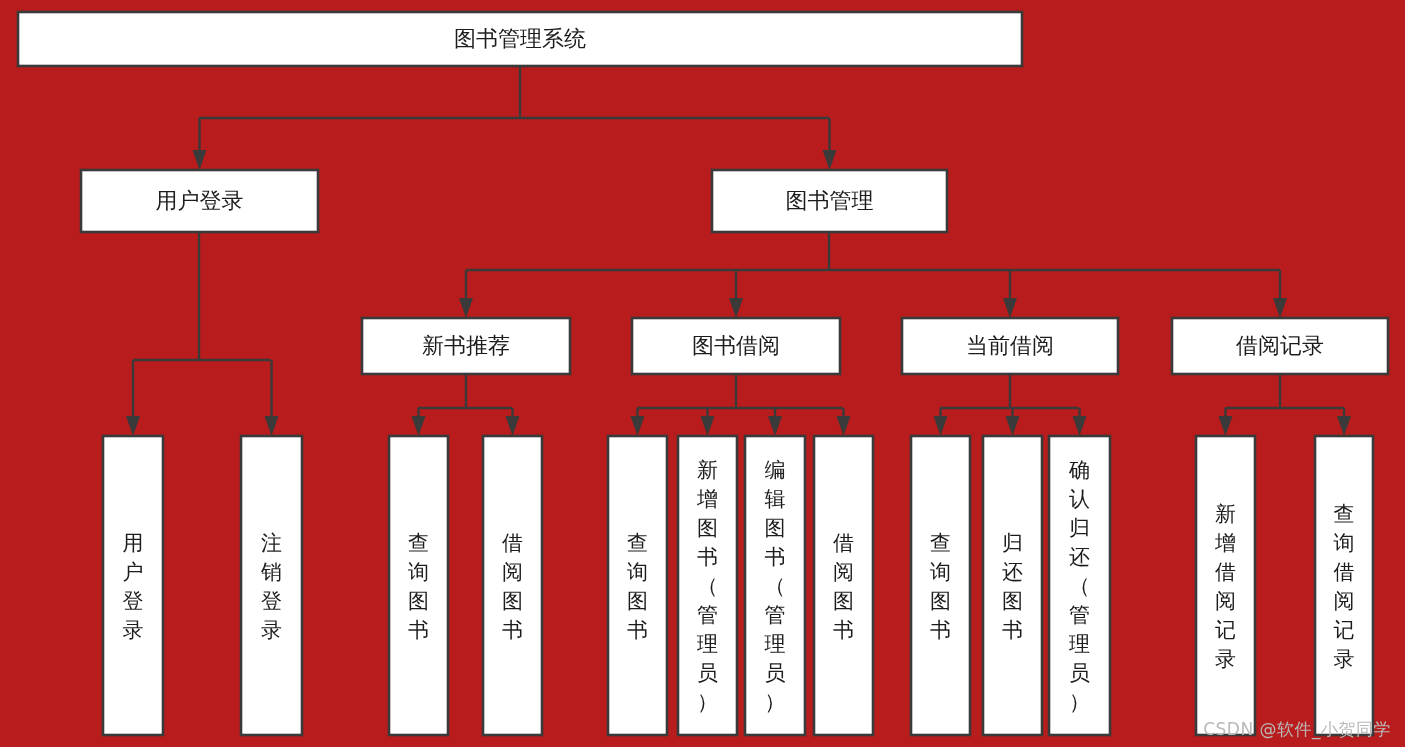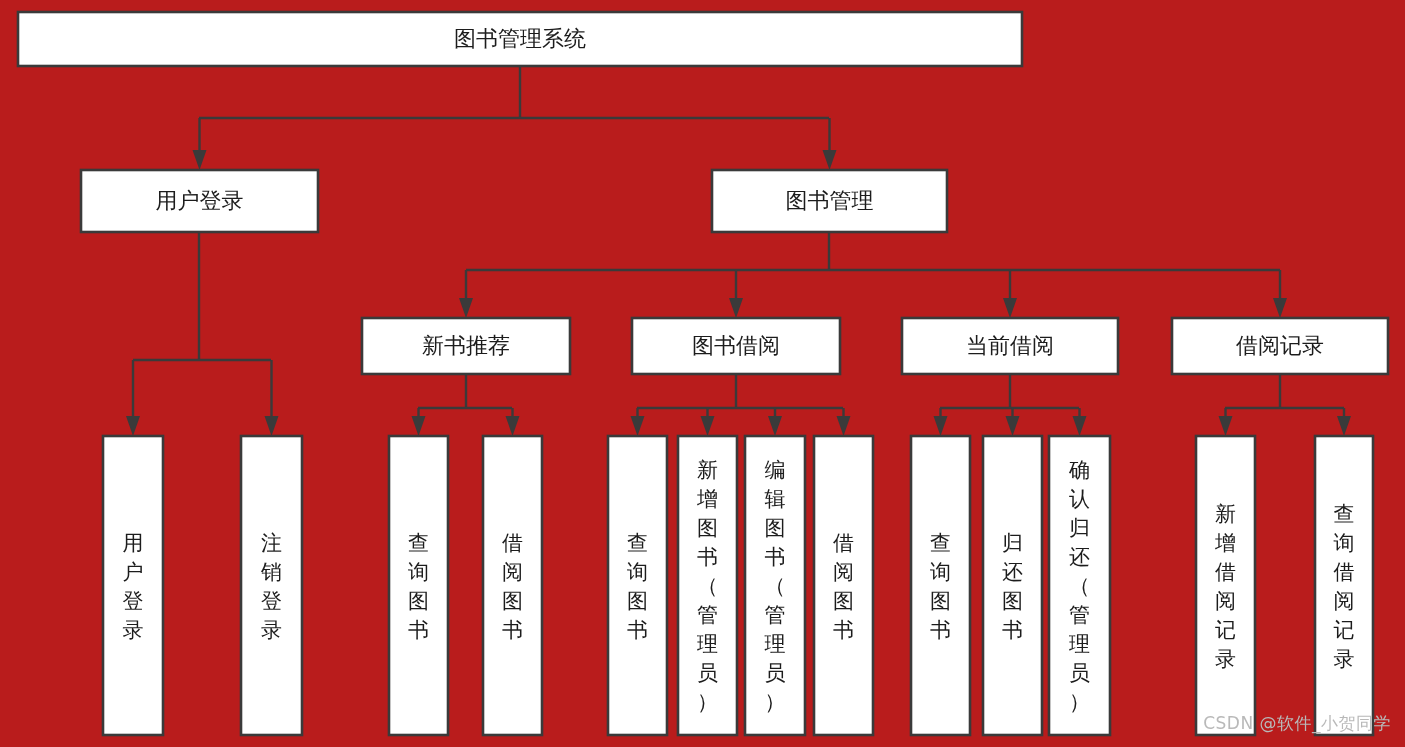--- a/index.html
+++ b/index.html
@@ -52,21 +52,21 @@
   }
   .node-label-v {
     font-family: "DejaVu Sans", "Liberation Sans", sans-serif;
     font-size: 21px;
     fill: #1c1c1c;
     text-anchor: middle;
   }
   .watermark {
     position: absolute;
     right: 14px;
-    bottom: 12px;
+    bottom: 6px;
     font-family: "DejaVu Sans", "Liberation Sans", sans-serif;
     font-size: 17px;
     color: #b9b9b9;
     letter-spacing: 0.5px;
     white-space: nowrap;
     user-select: none;
   }
 </style>
 </head>
 <body>

